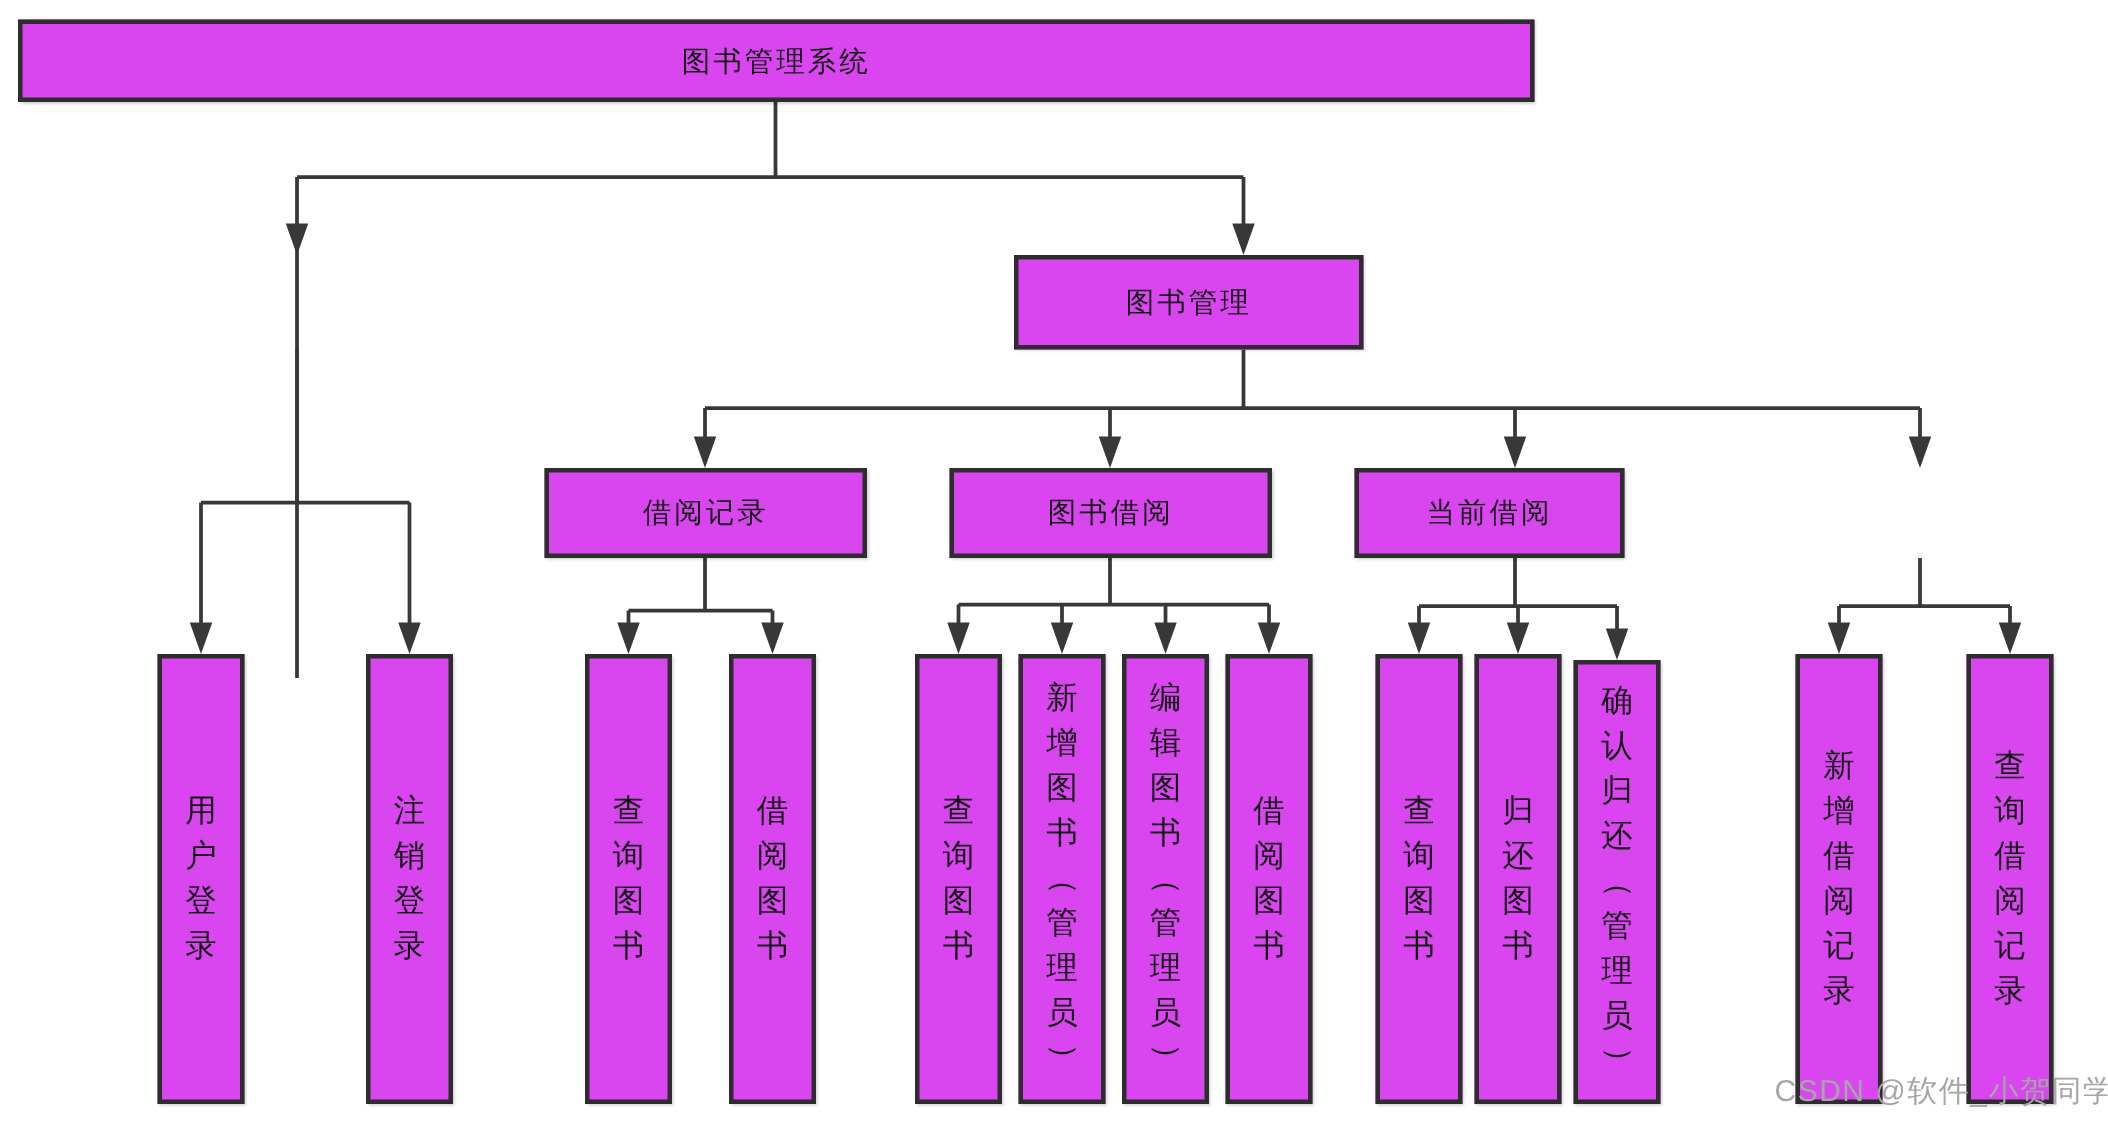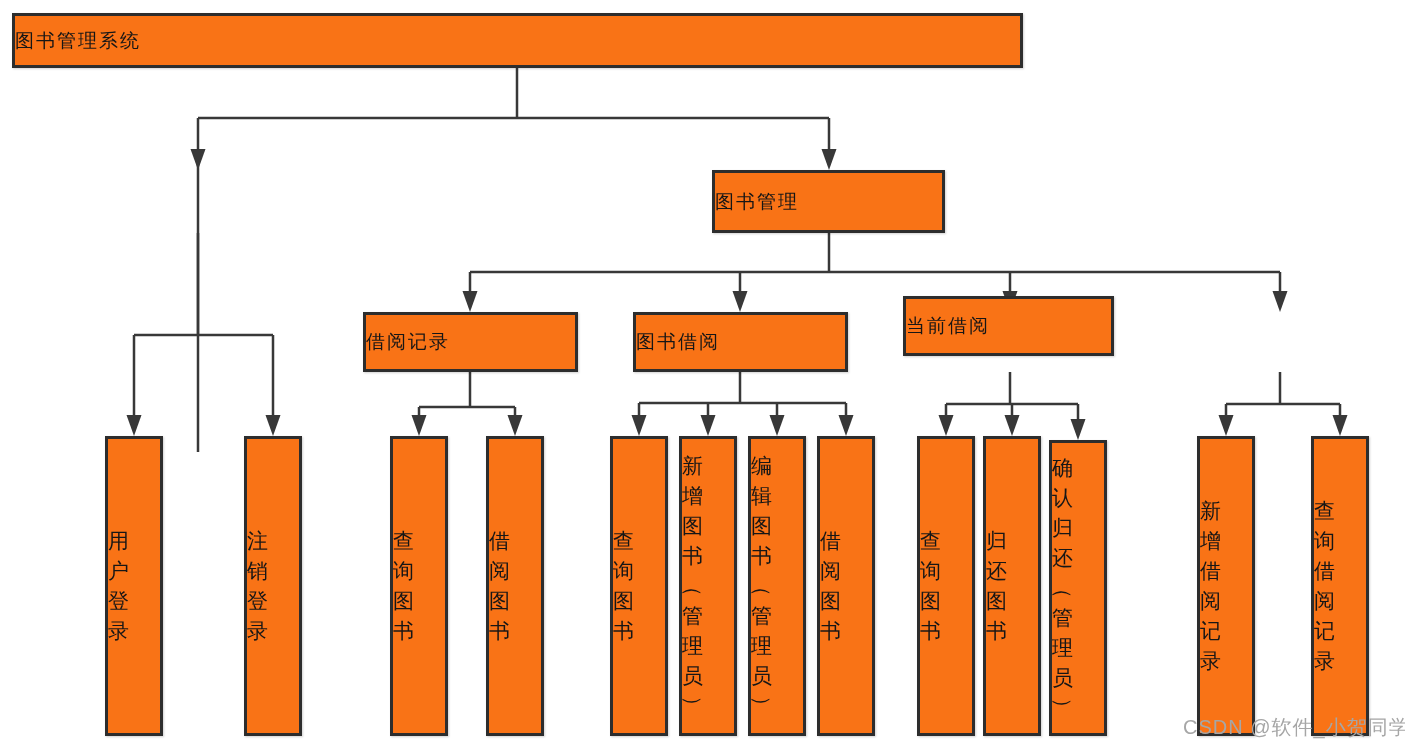--- a/index.html
+++ b/index.html
@@ -3,22 +3,22 @@
 <meta charset="utf-8">
 <style>
   html,body{margin:0;padding:0;background:#ffffff;}
   body{width:1405px;height:747px;overflow:hidden;}
   #stage{
     position:relative;width:1405px;height:747px;background:#ffffff;
     font-family:"Liberation Sans","DejaVu Sans",sans-serif;color:#161616;
   }
   #connectors{position:absolute;left:0;top:0;width:1405px;height:747px;}
   .box{
-    position:absolute;background:#f97316;border:3px solid #2d2d2d;
-    box-sizing:border-box;display:flex;align-items:center;justify-content:flex-start;
+    position:absolute;background:#d946ef;border:3px solid #2d2d2d;
+    box-sizing:border-box;display:flex;align-items:center;justify-content:center;
     box-shadow:1px 1px 2px rgba(0,0,0,0.18);
   }
   .box.h span{font-size:19px;letter-spacing:2px;white-space:nowrap;}
   .box.v{padding:4px 0;}
   .vtext{display:flex;flex-direction:column;align-items:center;}
   .vchar{display:block;font-size:21px;line-height:30px;height:30px;text-align:center;}
   .vchar.rot{transform:rotate(90deg);}
   #watermark{
     position:absolute;left:1183px;top:714px;font-size:20px;letter-spacing:1px;
     color:#a6a6a6;white-space:nowrap;
@@ -59,31 +59,31 @@
       <polygon points="1070.5,419 1085.5,419 1078,440"></polygon>
       <polygon points="1218.5,415 1233.5,415 1226,436"></polygon>
       <polygon points="1332.5,415 1347.5,415 1340,436"></polygon>
     </g>
   </svg>
 
   <div class="box h" style="left:12px;top:13px;width:1011px;height:55px">
     <span>图书管理系统</span>
   </div>
 
-  <div class="box h" style="left:712px;top:170px;width:233px;height:63px">
+  <div class="box h" style="left:676px;top:170px;width:233px;height:63px">
     <span>图书管理</span>
   </div>
 
   <div class="box h" style="left:363px;top:312px;width:215px;height:60px">
     <span>借阅记录</span>
   </div>
   <div class="box h" style="left:633px;top:312px;width:215px;height:60px">
     <span>图书借阅</span>
   </div>
-  <div class="box h" style="left:903px;top:296px;width:211px;height:60px">
+  <div class="box h" style="left:903px;top:312px;width:180px;height:60px">
     <span>当前借阅</span>
   </div>
 
   <div class="box v" style="left:105px;top:436px;width:58px;height:300px">
     <span class="vtext">
         <span class="vchar">用</span>
         <span class="vchar">户</span>
         <span class="vchar">登</span>
         <span class="vchar">录</span>
       </span>

